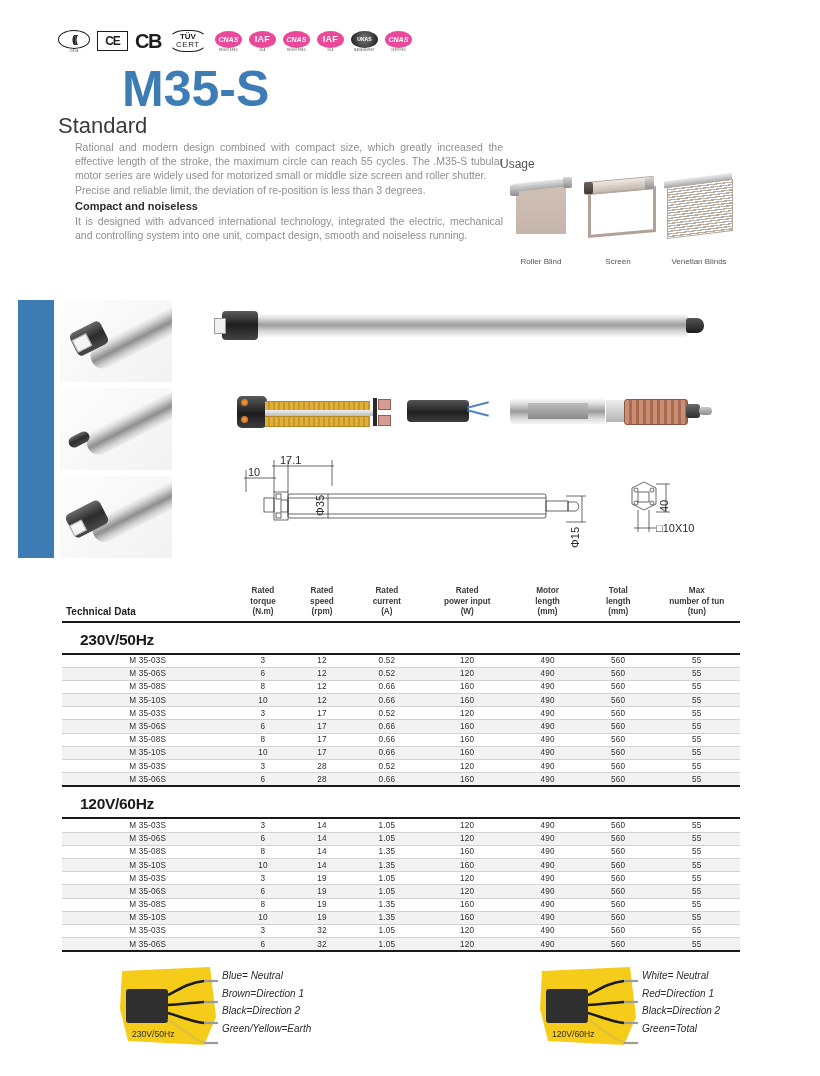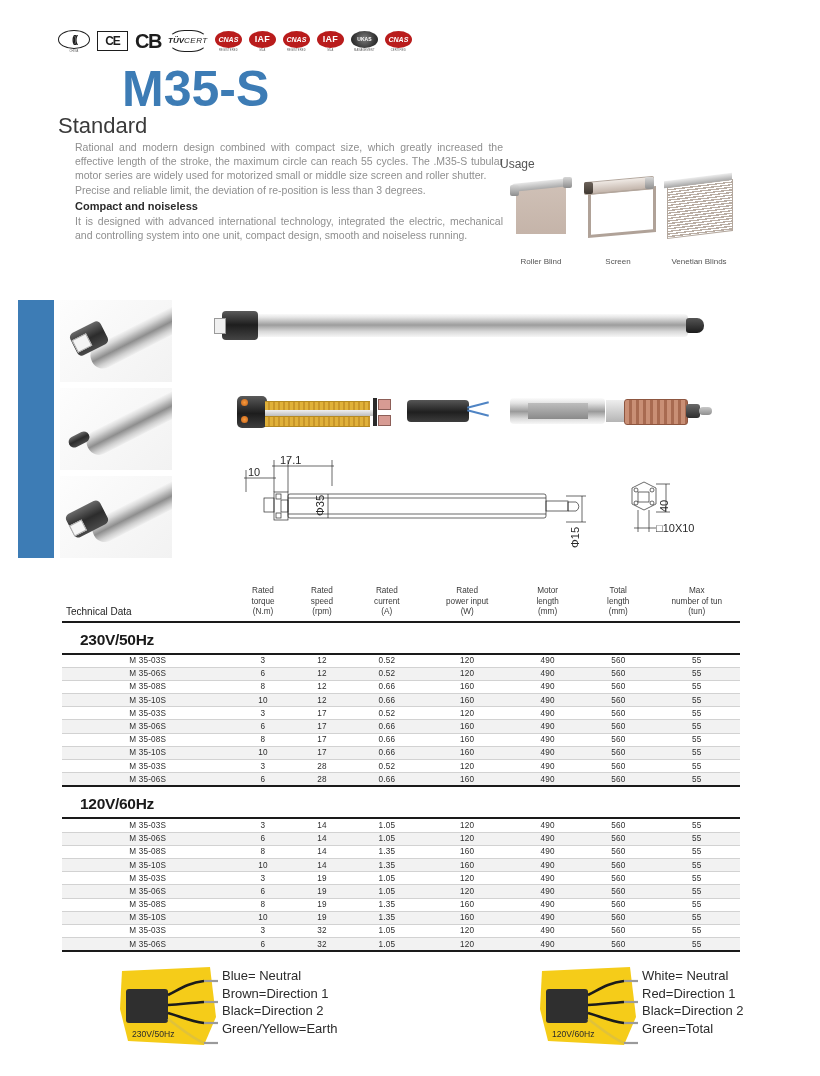--- a/index.html
+++ b/index.html
@@ -47,33 +47,32 @@
     font-size: 12px; font-weight: bold;
     letter-spacing: -1px;
     display:flex;align-items:center;justify-content:center;
   }
   .cert-cb {
     font-size: 20px; font-weight: bold; letter-spacing: -1.5px;
     line-height: 20px;
   }
   .cert-tuv {
     width: 38px; height: 20px;
-    display:flex;flex-direction:row;align-items:center;justify-content:center;
+    display:flex;flex-direction:column;align-items:center;justify-content:center;
     border-radius: 50%/60%;
     border: 1.3px solid #1d1d1d;
     border-left-color: transparent;
     border-right-color: transparent;
-    font-style: italic;
   }
   .cert-tuv .t1 { font-size: 8px; font-weight:bold; line-height: 8px; }
   .cert-tuv .t2 { font-size: 8px; line-height: 8px; letter-spacing: .5px;}
   .oval-badge {
     width: 27px; height: 17px;
     border-radius: 50%;
-    background: #b91c1c;
+    background: #ec4899;
     color: #fff;
     font-size: 7px;
     font-weight: bold;
     font-style: italic;
     display:flex;align-items:center;justify-content:center;
   }
   .oval-badge.light {
     background: radial-gradient(circle at 50% 45%, #7d7d7d 0%, #3a3a3a 60%, #1d1d1d 100%);
     font-style: normal;
     font-size: 5px;
@@ -354,21 +353,21 @@
     left: 62px; top: 586px;
     width: 678px;
   }
   table.spec {
     width: 100%;
     border-collapse: collapse;
     font-size: 8.2px;
     color: #333;
   }
   table.spec th {
-    font-weight: normal;
+    font-weight: bold;
     font-size: 8.2px;
     color: #3a3a3a;
     vertical-align: bottom;
     padding: 0 0 3px 0;
     line-height: 10.5px;
   }
   table.spec th.td-label {
     text-align: left;
     font-size: 10px;
     color: #222;
@@ -411,24 +410,25 @@
   .wiring.left { left: 118px; }
   .wiring.right { left: 538px; }
   .wire-legend {
     position: absolute;
     left: 104px; top: 6px;
     display: flex;
     flex-direction: column;
     gap: 7.5px;
   }
   .wire-legend div {
-    font-size: 13px;
+    font-size: 10px;
     color: #2b2b2b;
     line-height: 10px;
     height: 10px;
+    font-style: italic;
   }
   .wire-svg { position: absolute; left: 0; top: 0; }
 </style>
 </head>
 <body>
 
 <div class="cert-strip">
   <div class="cert">
     <div class="cert-ccc">(((</div>
     <div class="cert-sub">CHINA</div>

